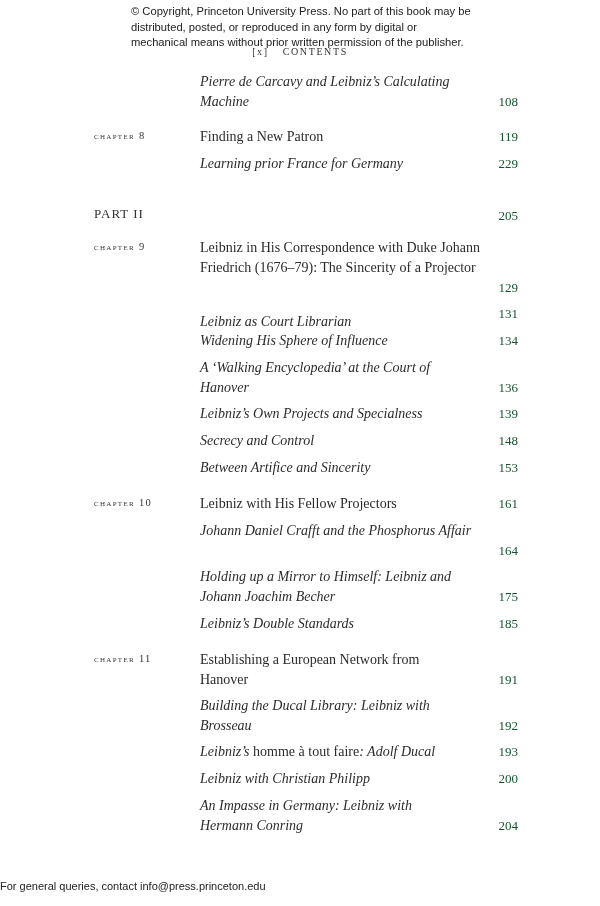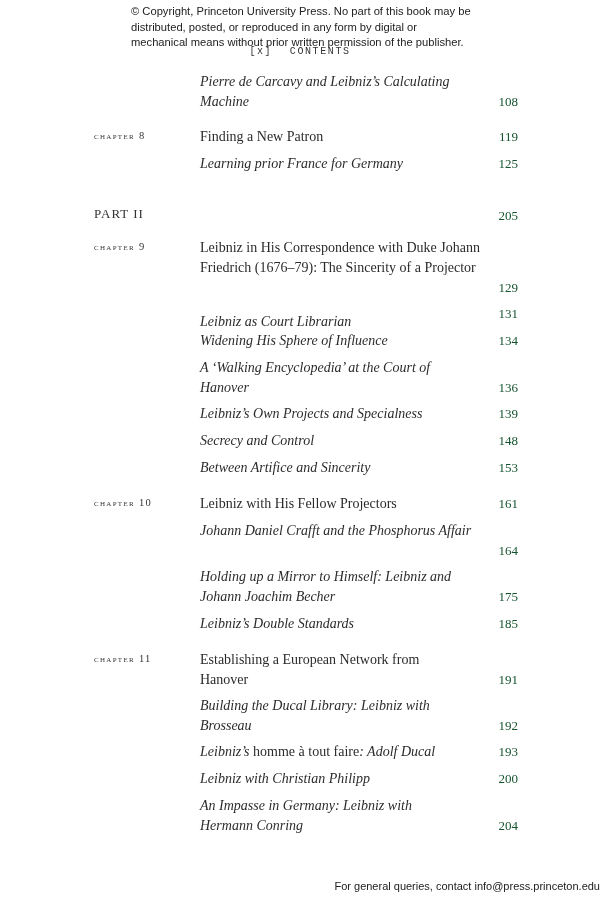--- a/index.html
+++ b/index.html
@@ -3,40 +3,40 @@
   <meta charset="utf-8">
   <style>
     html, body { margin: 0; padding: 0; background: #ffffff; }
     body { width: 600px; height: 906px; position: relative; overflow: hidden; color: #2a2a2a; }
     .copyright {
       position: absolute; left: 131px; top: 4px; width: 345px;
       font-family: "Liberation Sans", sans-serif; font-size: 11.2px; line-height: 15.5px; color: #222;
     }
     .running-head {
       position: absolute; left: 0; width: 600px; top: 46px; text-align: center;
-      font-family: Liberation Mono, monospace; font-size: 10px; letter-spacing: 1.6px; color: #333;
+      font-family: Liberation Serif, serif; font-size: 10px; letter-spacing: 1.6px; color: #333;
     }
     .running-head .folio { margin-right: 10px; }
     .entry { position: absolute; left: 0; width: 600px; }
     .label {
       position: absolute; left: 94px; font-family: "Liberation Serif", serif;
       font-size: 10.5px; letter-spacing: 1.3px; color: #333; font-variant: small-caps; text-transform: lowercase;
     }
     .label.part { font-size: 13px; letter-spacing: 1px; text-transform: none; font-variant: normal; }
     .title {
       position: absolute; left: 200px; width: 280px;
       font-family: "Liberation Serif", serif; font-size: 14px; line-height: 19.5px; color: #2b2b2b;
     }
     .title.italic { font-style: italic; }
     .page {
       position: absolute; right: 82px; font-family: "Liberation Serif", serif;
       font-size: 13px; color: #14532d; text-align: right;
     }
     .footer {
-      position: absolute; left: 0; width: 600px; top: 880px; text-align: right;
+      position: absolute; left: 0; width: 600px; top: 880px; text-align: left;
       font-family: "Liberation Sans", sans-serif; font-size: 11px; color: #222;
     }
     .ital { font-style: italic; }
     .roman { font-style: normal; }
   </style>
 </head>
 <body>
 
 <div class="copyright">© Copyright, Princeton University Press. No part of this book may be distributed, posted, or reproduced in any form by digital or mechanical means without prior written permission of the publisher.</div>
 
@@ -51,21 +51,21 @@
 </div>
 
 <div class="entry" style="top:127px">
   <div class="label" style="top:3px">CHAPTER 8</div>
   <div class="title" style="top:0">Finding a New Patron</div>
   <div class="page" style="top:2px">119</div>
 </div>
 
 <div class="entry" style="top:154px">
   <div class="title italic" style="top:0">Learning prior France for Germany</div>
-  <div class="page" style="top:2px">125</div>
+  <div class="page" style="top:2px">229</div>
 </div>
 
 <div class="entry" style="top:206px">
   <div class="label part" style="top:0">PART II</div>
   <div class="page" style="top:2px">205</div>
 </div>
 
 <div class="entry" style="top:238px">
   <div class="label" style="top:3px">CHAPTER 9</div>
   <div class="title" style="top:0">Leibniz in His Correspondence with Duke Johann Friedrich (1676–79): The Sincerity of a Projector</div>

